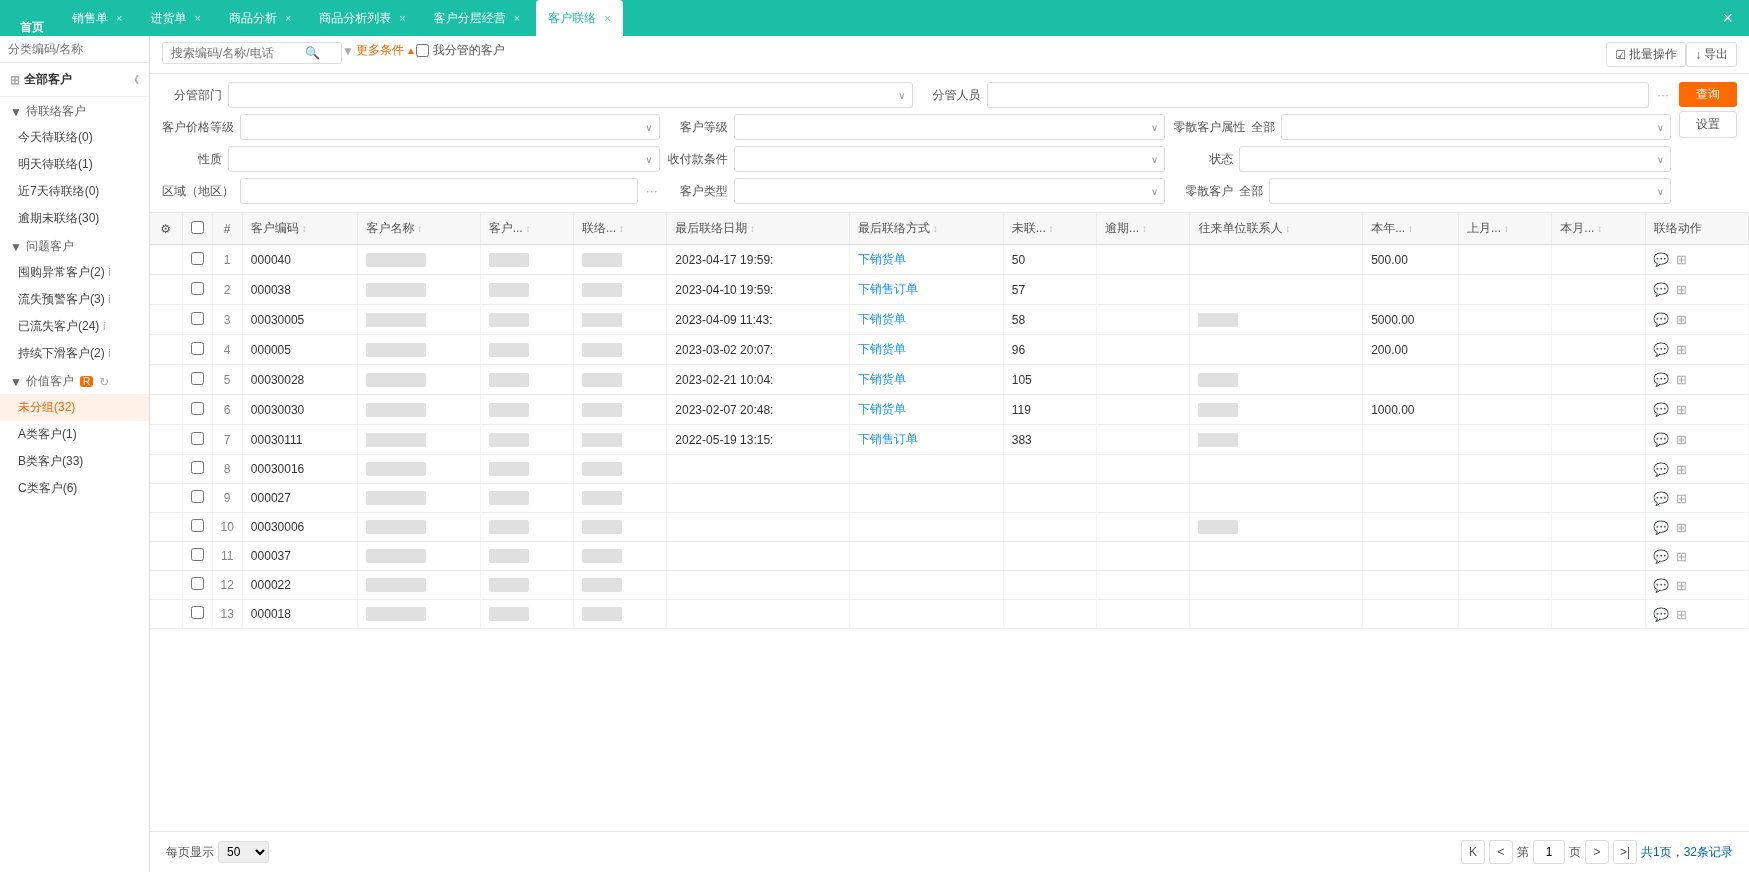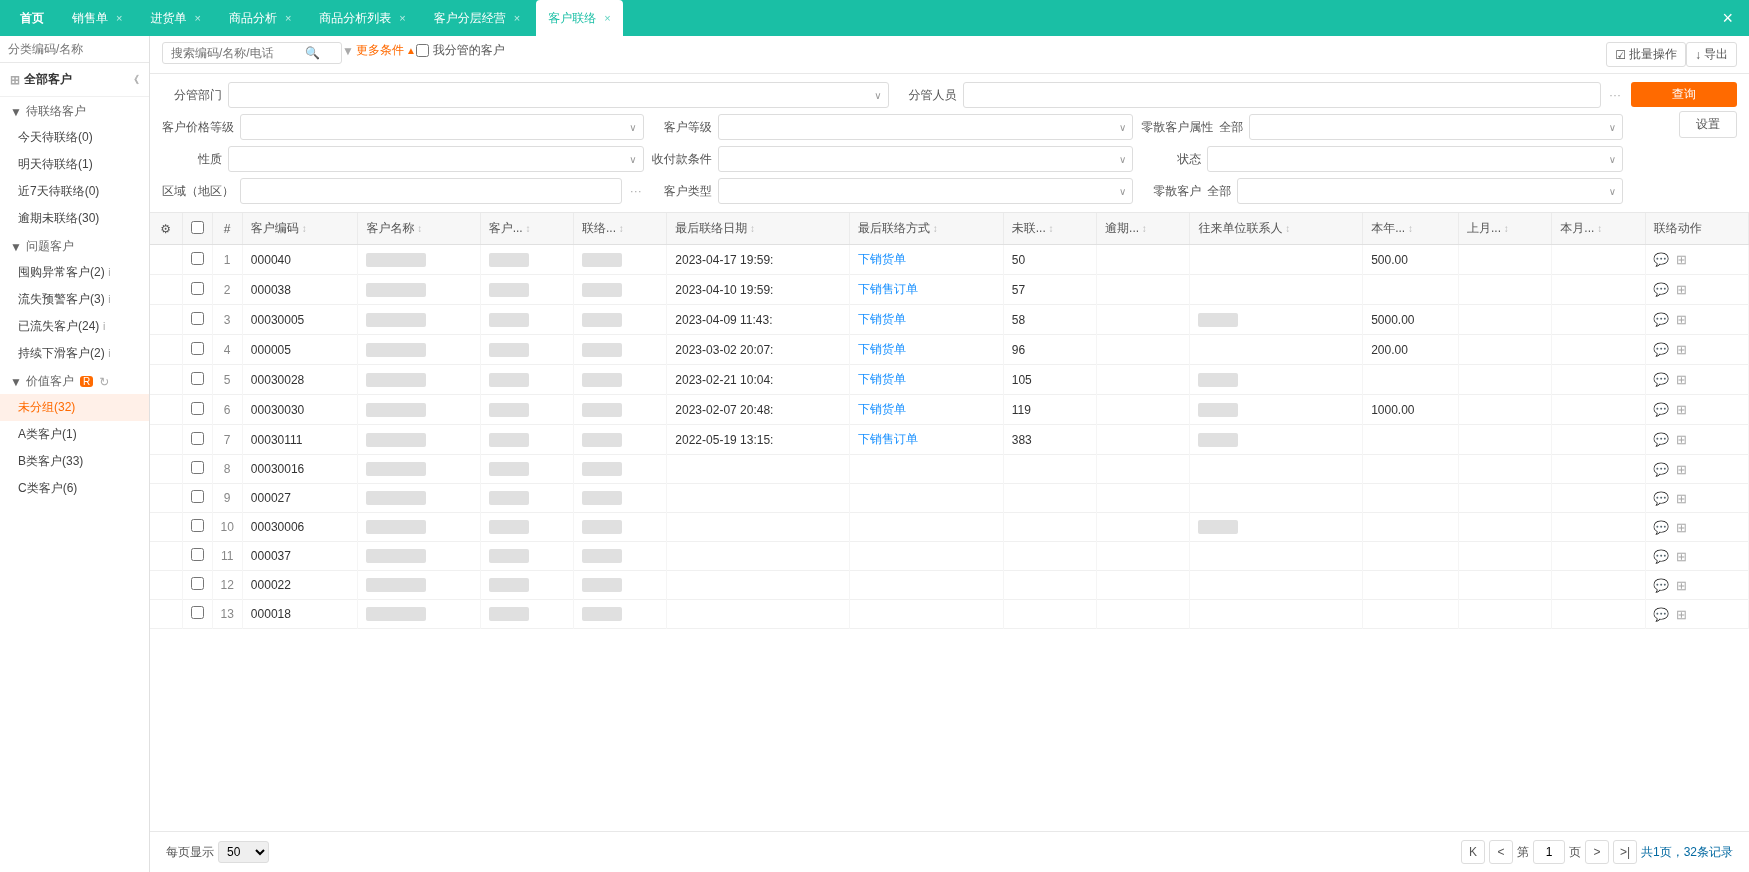--- a/index.html
+++ b/index.html
@@ -29,21 +29,21 @@
       background: #fff;
       color: #1abfa5;
       border-radius: 4px 4px 0 0;
     }
     .nav-tab .close-btn {
       font-size: 11px;
       color: inherit;
       opacity: 0.7;
       margin-left: 4px;
     }
-    .nav-tab.home { font-weight: bold; }
+    .nav-tab.home { font-weight: bold; align-items: flex-end; }
     .nav-spacer { flex: 1; }
     .nav-close-all {
       color: #fff;
       font-size: 18px;
       cursor: pointer;
       padding: 0 8px;
     }
 
     
     .main-layout {
@@ -245,21 +245,20 @@
       font-size: 12px;
     }
     .btn-reset {
       background: #fff;
       color: #555;
       border: 1px solid #ddd;
       border-radius: 3px;
       padding: 4px 16px;
       cursor: pointer;
       font-size: 12px;
-      margin-left: 48px;
     }
     .chevron { font-size: 10px; }
     .dots-btn { color: #aaa; cursor: pointer; padding: 0 2px; }
     .full-part { color: #555; font-size: 12px; white-space: nowrap; }
 
     
     .table-container {
       flex: 1;
       overflow: auto;
       background: #fff;

